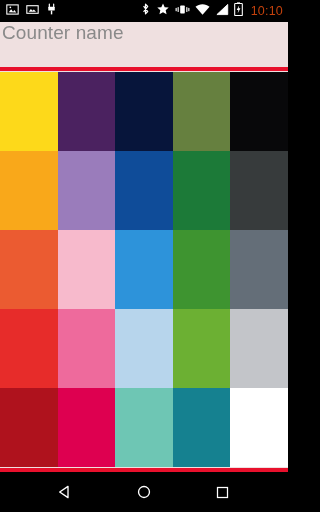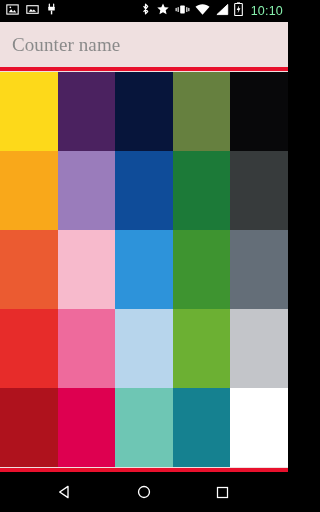--- a/index.html
+++ b/index.html
@@ -20,32 +20,31 @@
   .statusbar {
     height:22px; flex:0 0 22px;
     background:#000; color:#fff;
     display:flex; align-items:center;
     padding:0 5px 0 6px;
   }
   .sb-left  { display:flex; align-items:center; gap:7px; }
   .sb-right { display:flex; align-items:center; gap:5px; margin-left:auto; }
   .sb-icon  { display:block; }
   .sb-clock {
-    font-size:12.5px; line-height:22px; color:#86efac;
+    font-size:12.5px; line-height:22px; color:#c2410c;
     letter-spacing:.2px; margin-left:3px;
   }
 
   
   .namefield {
     flex:0 0 45px; height:45px;
     background:#EFE0E0;
-    display:flex; align-items:center;
-    padding:0 12px;
+    display:flex; align-items:flex-start;
+    padding:0 2px;
     border:0;
-    font-family:Liberation Serif, serif;
   }
   .namefield .placeholder {
     font-size:19px; color:#8A8A8A; letter-spacing:.1px;
   }
   .rule-red {
     flex:0 0 4px; height:4px; width:100%;
     background:#E8102C;
   }
   .rule-thin {
     flex:0 0 1px; height:1px; width:100%;

